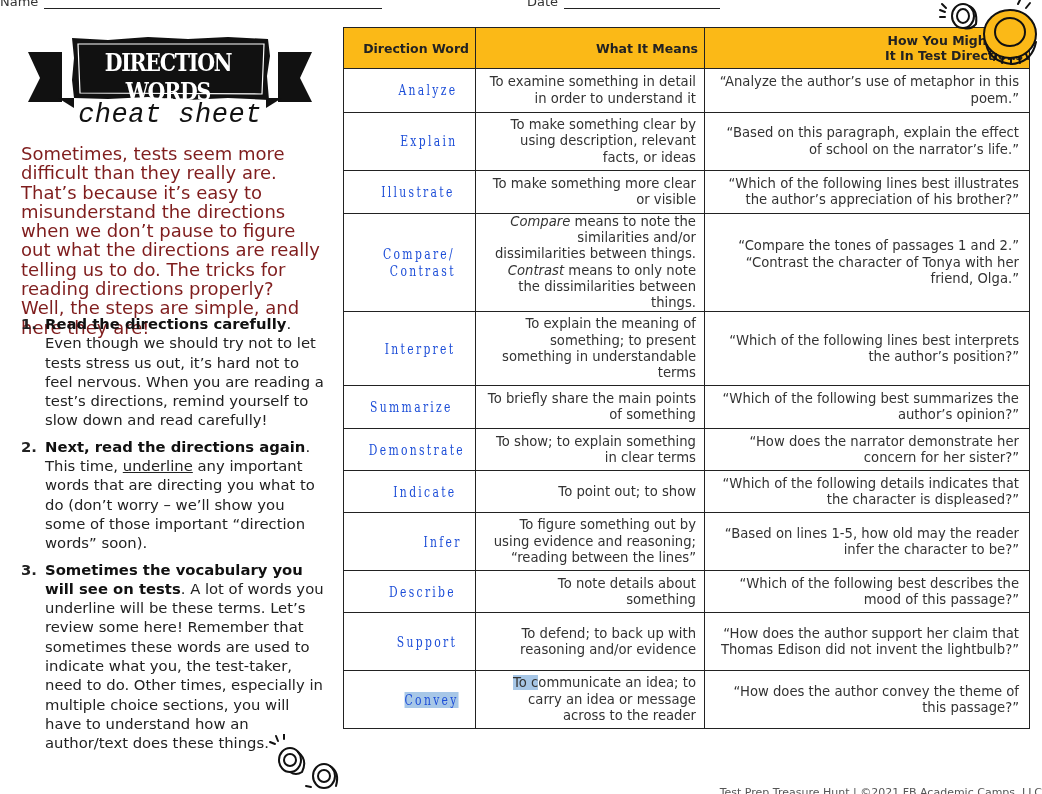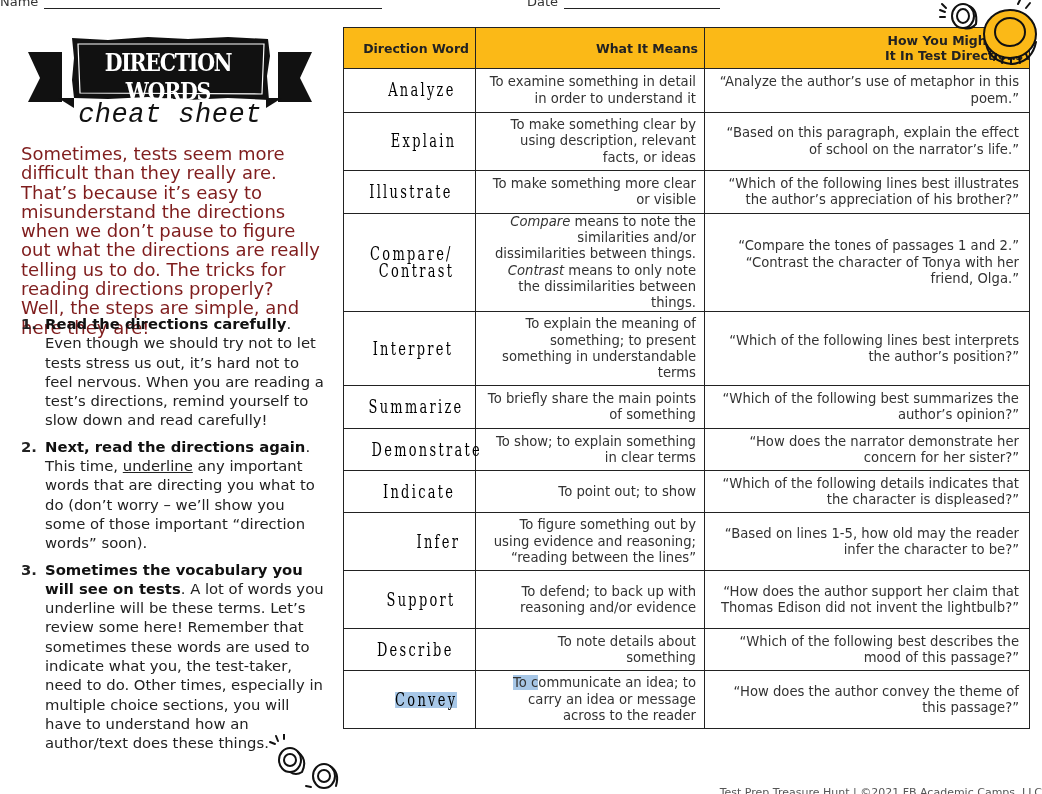--- a/index.html
+++ b/index.html
@@ -44,21 +44,21 @@
   .tbl {
     position: absolute; left: 343px; top: 27px; width: 686px;
     border-collapse: collapse; table-layout: fixed;
   }
   .tbl th, .tbl td { border: 1.6px solid #222; text-align: right; vertical-align: middle; padding: 0 6px; }
   .tbl th {
     background: #fbb917; font-size: 12.5px; font-weight: bold; color: #222; height: 40px; line-height: 15px;
   }
   .tbl td { font-size: 13.2px; line-height: 16.2px; color: #333; }
   .tbl td.word {
-    font-family: "DejaVu Serif", serif; font-size: 18px; letter-spacing: 3.2px; color: #000000;
+    font-family: "DejaVu Serif", serif; font-size: 15px; letter-spacing: 3.2px; color: #1d4ed8;
     transform-origin: center;
   }
   .word span.cond { display: inline-block; transform: scaleX(0.72); }
   .hl { background: #a7c7e7; }
   .tbl td.mean { padding: 0 8px; }
   .tbl td.ex { padding: 0 10px; }
 
   .footer {
     position: absolute; right: 0; top: 786px; font-size: 11px; color: #555; white-space: nowrap;
   }
@@ -169,29 +169,29 @@
     <tr style="height:42px">
       <td class="word"><span class="cond">Indicate</span></td>
       <td class="mean">To point out; to show</td>
       <td class="ex">“Which of the following details indicates that the character is displeased?”</td>
     </tr>
     <tr style="height:58px">
       <td class="word"><span class="cond">Infer</span></td>
       <td class="mean">To figure something out by using evidence and reasoning; “reading between the lines”</td>
       <td class="ex">“Based on lines 1-5, how old may the reader infer the character to be?”</td>
     </tr>
-    <tr style="height:58px">
-      <td class="word"><span class="cond">Support</span></td>
-      <td class="mean">To defend; to back up with reasoning and/or evidence</td>
-      <td class="ex">“How does the author support her claim that Thomas Edison did not invent the lightbulb?”</td>
-    </tr>
     <tr style="height:42px">
       <td class="word"><span class="cond">Describe</span></td>
       <td class="mean">To note details about something</td>
       <td class="ex">“Which of the following best describes the mood of this passage?”</td>
+    </tr>
+    <tr style="height:58px">
+      <td class="word"><span class="cond">Support</span></td>
+      <td class="mean">To defend; to back up with reasoning and/or evidence</td>
+      <td class="ex">“How does the author support her claim that Thomas Edison did not invent the lightbulb?”</td>
     </tr>
     <tr style="height:58px">
       <td class="word"><span class="cond hl">Convey</span></td>
       <td class="mean"><span class="hl">To c</span><span>ommunicate an idea; to carry an idea or message across to the reader</span></td>
       <td class="ex">“How does the author convey the theme of this passage?”</td>
     </tr>
   </tbody>
 </table>
 
 <svg class="coins-top" width="106" height="70" viewBox="0 0 106 70">

